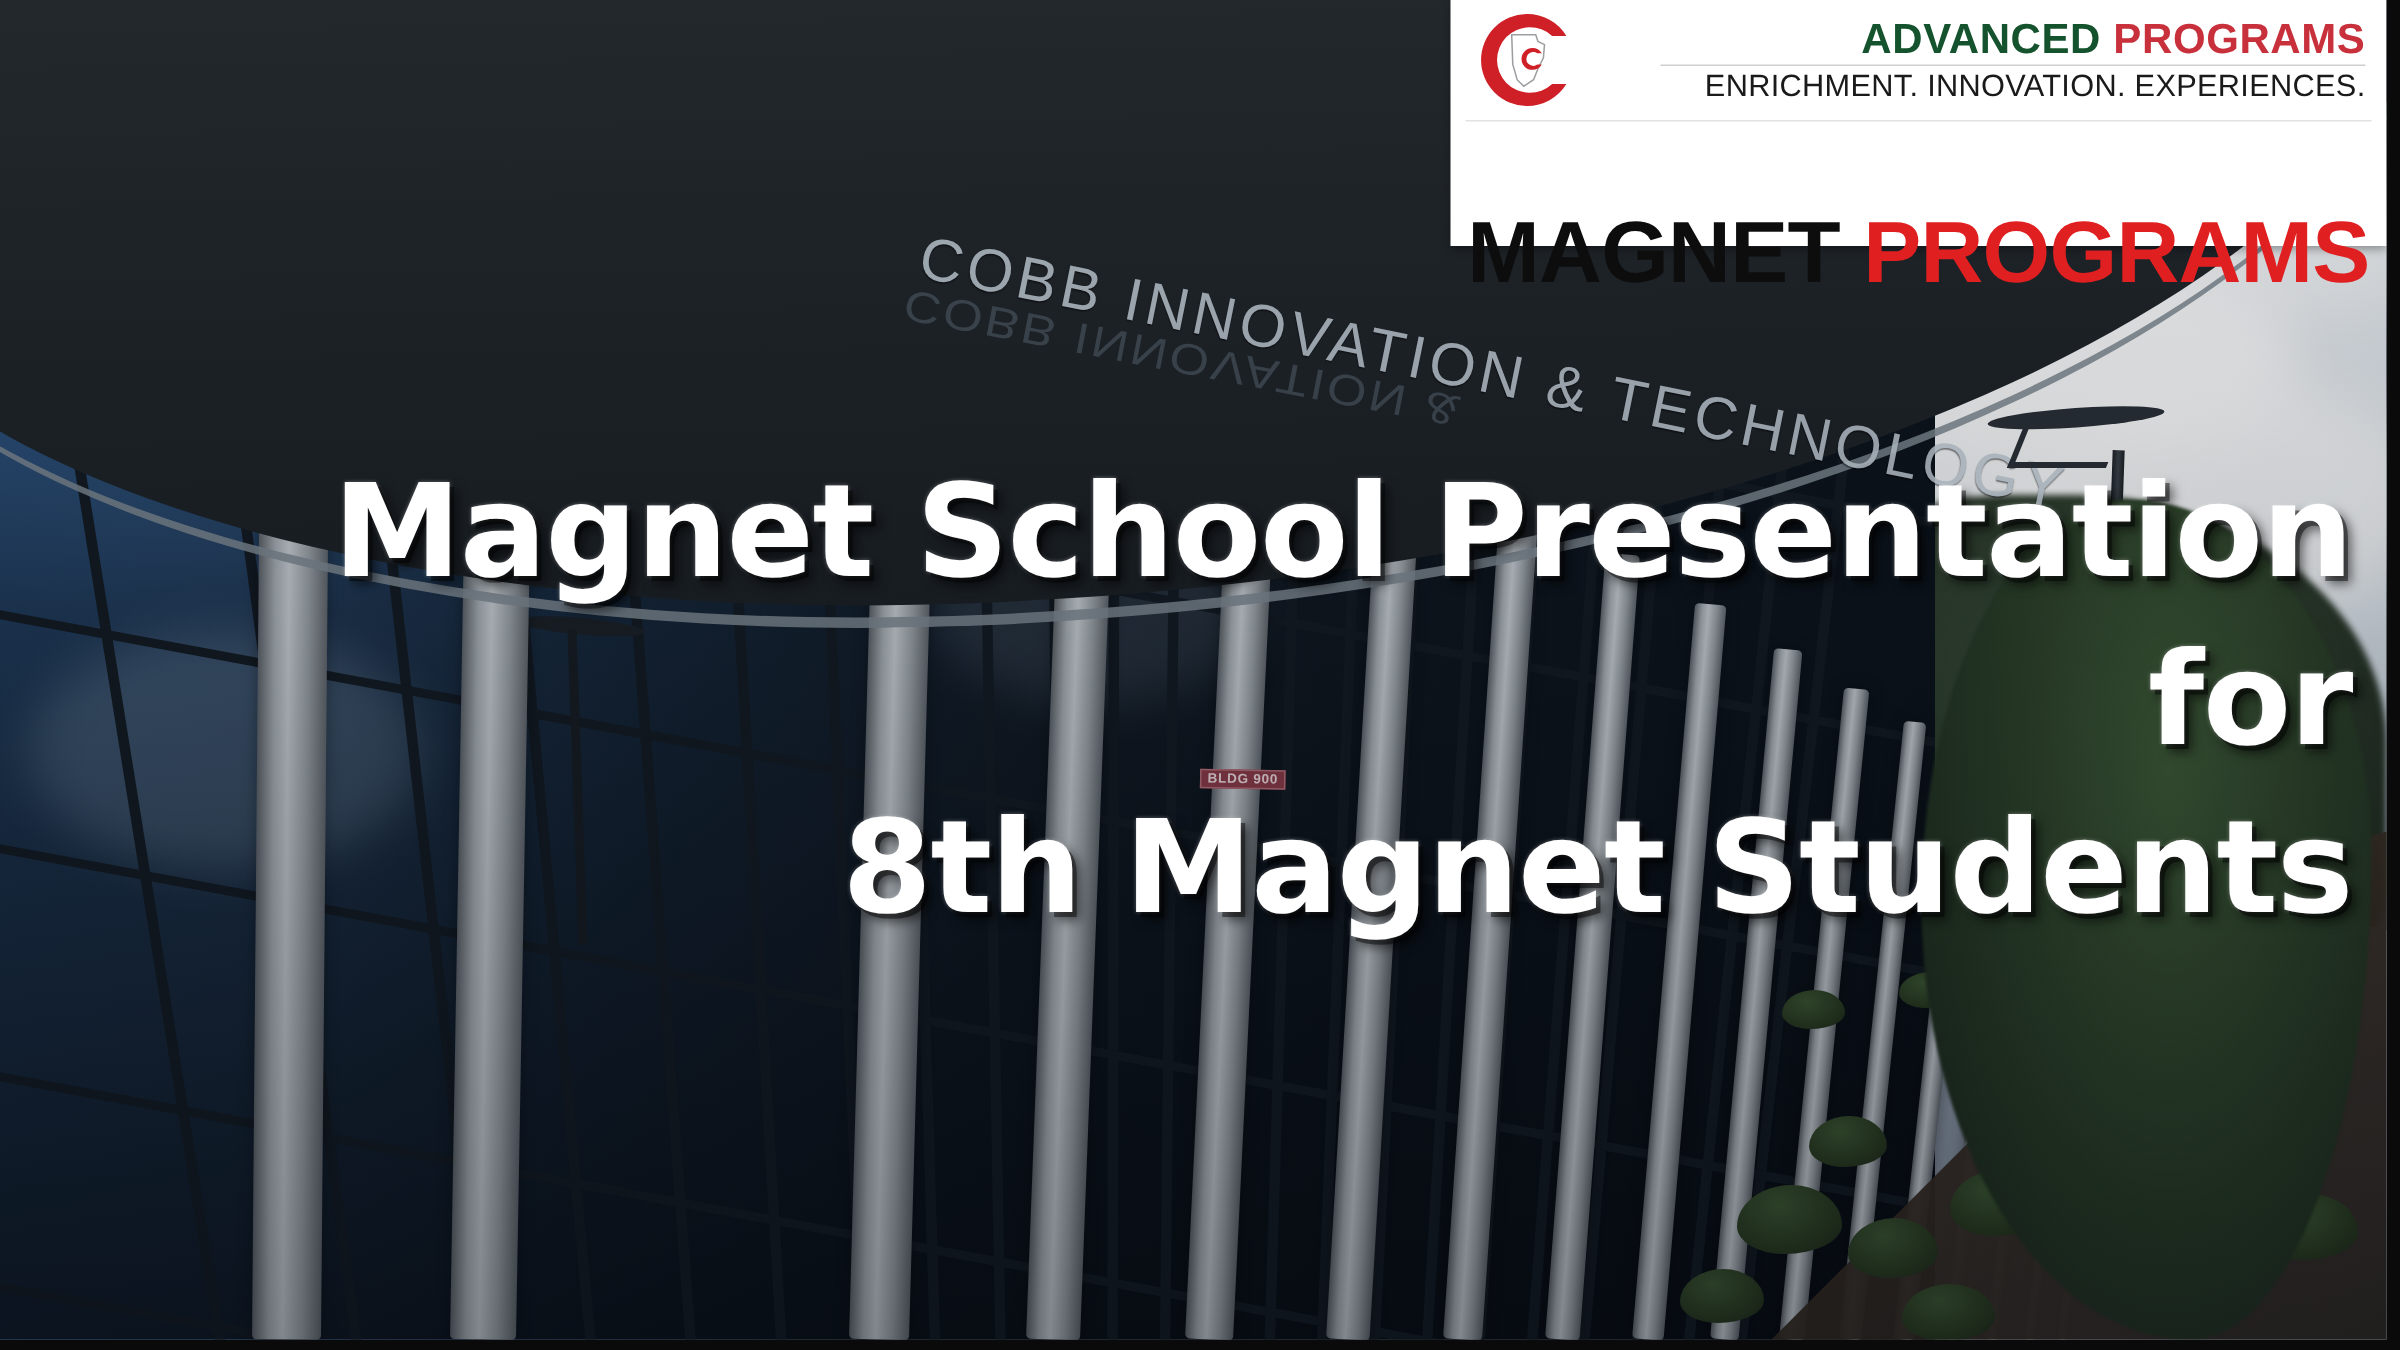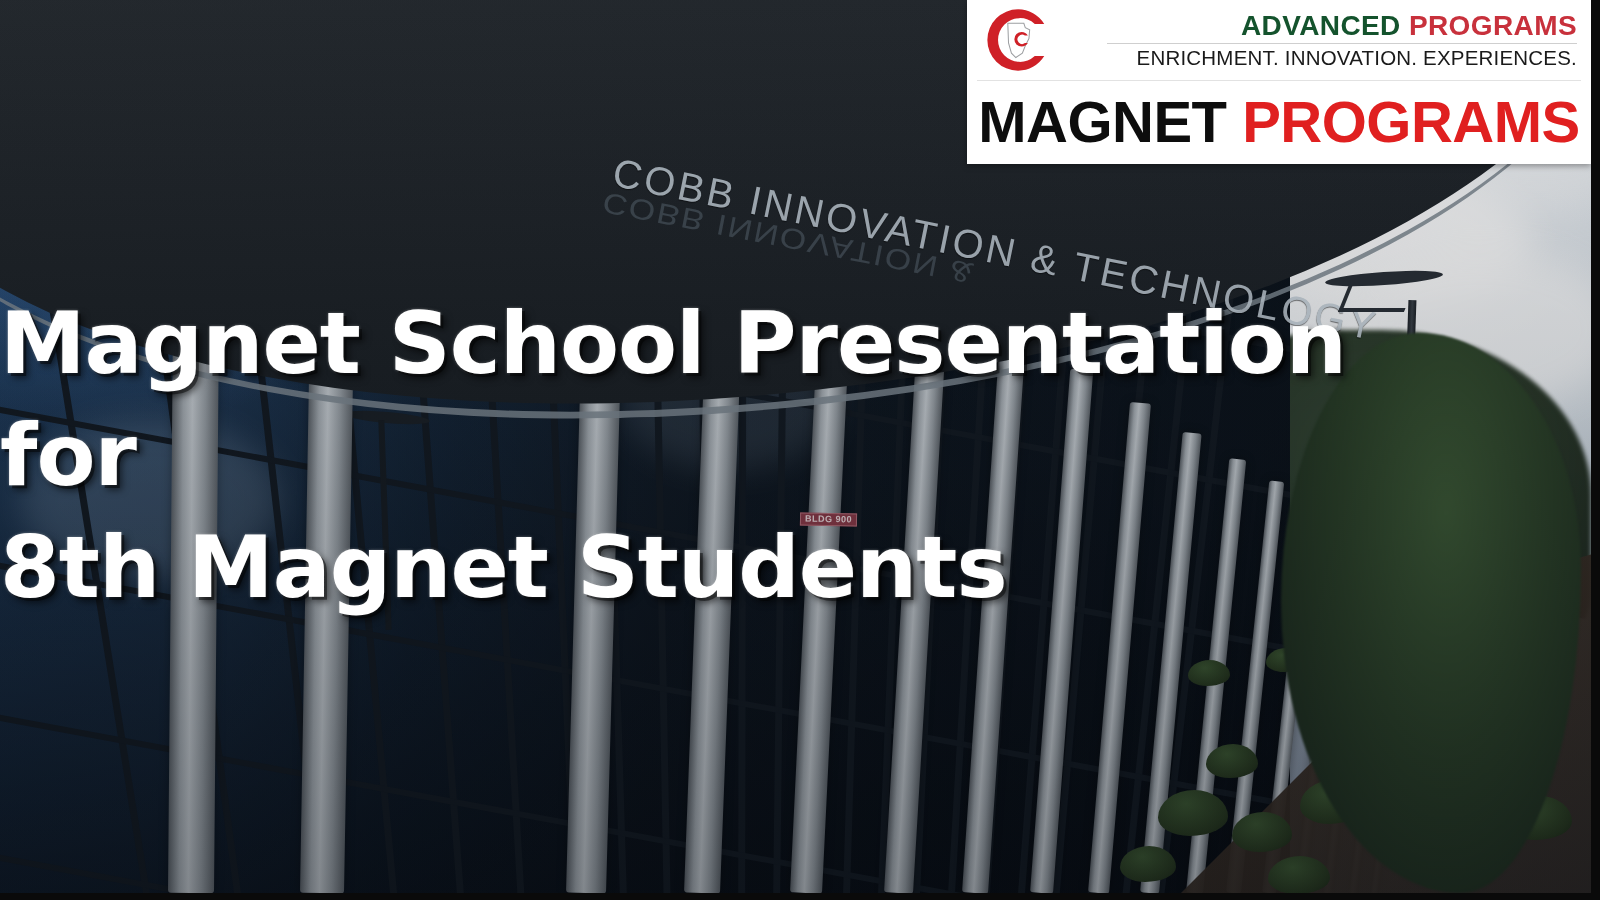--- a/index.html
+++ b/index.html
@@ -303,23 +303,23 @@
     position: absolute;
     inset: 0;
     background: linear-gradient(180deg, rgba(6,10,16,0.10) 0%, rgba(6,10,16,0.18) 45%, rgba(6,10,16,0.36) 100%);
     pointer-events: none;
   }
 
   
   .title-block {
     position: absolute;
     left: 0;
-    top: 288px;
+    top: 300px;
     width: 1568px;
-    text-align: left;
+    text-align: right;
     pointer-events: none;
   }
   .title-line {
     display: block;
     color: #ffffff;
     font-family: "DejaVu Sans", sans-serif;
     font-weight: bold;
     font-size: 86px;
     line-height: 1.30;
     letter-spacing: -1px;
@@ -390,20 +390,21 @@
     height: 1px;
     background: #e2e2e2;
     margin: 0 10px;
   }
   .logo-bottom {
     height: 82px;
     display: flex;
     align-items: center;
     justify-content: center;
     padding-left: 0;
+    margin-top: 47px;
   }
   .mp-line {
     font-family: "Liberation Sans", sans-serif;
     font-weight: bold;
     font-size: 58px;
     letter-spacing: -0.5px;
     line-height: 1;
     white-space: nowrap;
   }
   .mp-magnet { color: #0d0d0d; }

